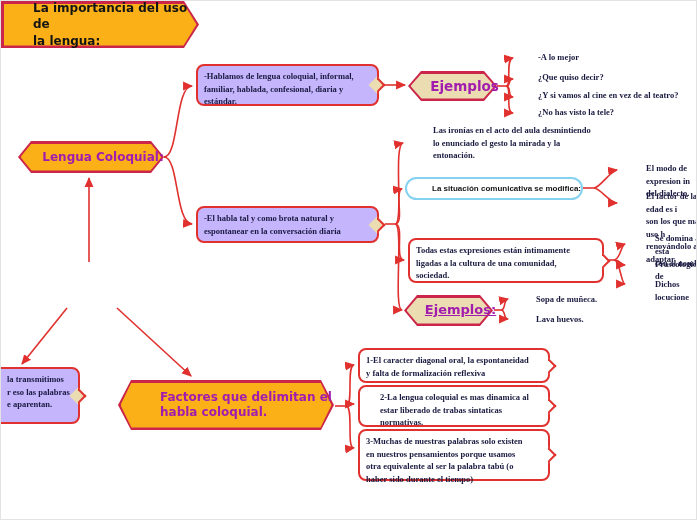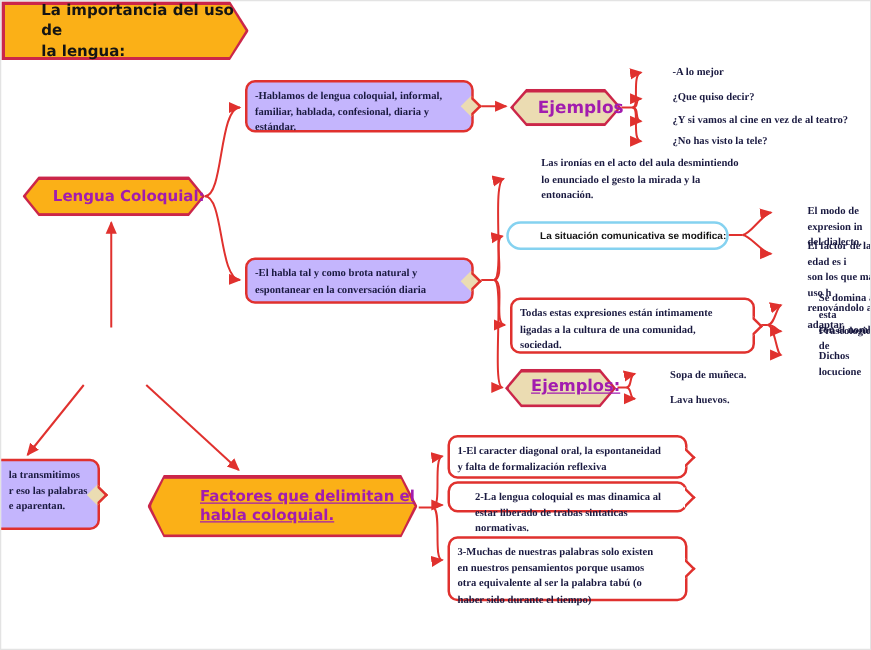--- a/index.html
+++ b/index.html
@@ -164,27 +164,27 @@
   <div class="node leaf" style="left:511px;top:292px;">Sopa de muñeca.</div>
   <div class="node leaf" style="left:511px;top:312px;">Lava huevos.</div>
 
   <div class="node callout tan" style="left:-18px;top:366px;width:97px;height:57px;padding-left:22px;">la transmitimos
 r eso las palabras
 e aparentan.</div>
 
   <div class="node hex" style="left:117px;top:379px;width:216px;height:50px;justify-content:flex-start;">
     <div class="shape-b"></div>
     <div class="shape-f"></div>
-    <div class="lbl" style="font-size:12px;padding-left:18px;text-decoration:underline;">Factores que delimitan el
+    <div class="lbl" style="font-size:12px;padding-left:18px;">Factores que delimitan el
 habla coloquial.</div>
   </div>
 
   <div class="node callout white" style="left:357px;top:347px;width:192px;height:35px;">1-El caracter diagonal oral, la espontaneidad
 y falta de formalización reflexiva</div>
-  <div class="node callout white" style="left:357px;top:384px;width:192px;height:25px;padding-left:20px;">2-La lengua coloquial es mas dinamica al
+  <div class="node callout white" style="left:357px;top:384px;width:192px;height:42px;padding-left:20px;">2-La lengua coloquial es mas dinamica al
 estar liberado de trabas sintaticas
 normativas.</div>
   <div class="node callout white" style="left:357px;top:428px;width:192px;height:52px;">3-Muchas de nuestras palabras solo existen
 en nuestros pensamientos porque usamos
 otra equivalente al ser la palabra tabú (o
 haber sido durante el tiempo)</div>
 
 </div>
 
 </body></html>

